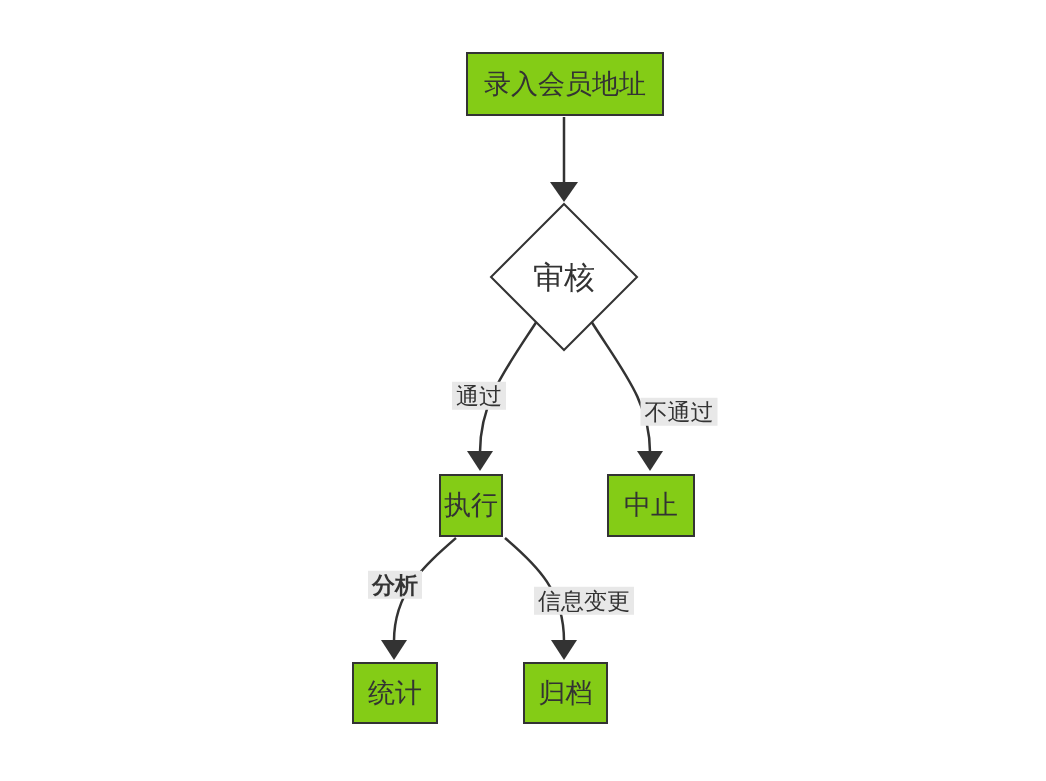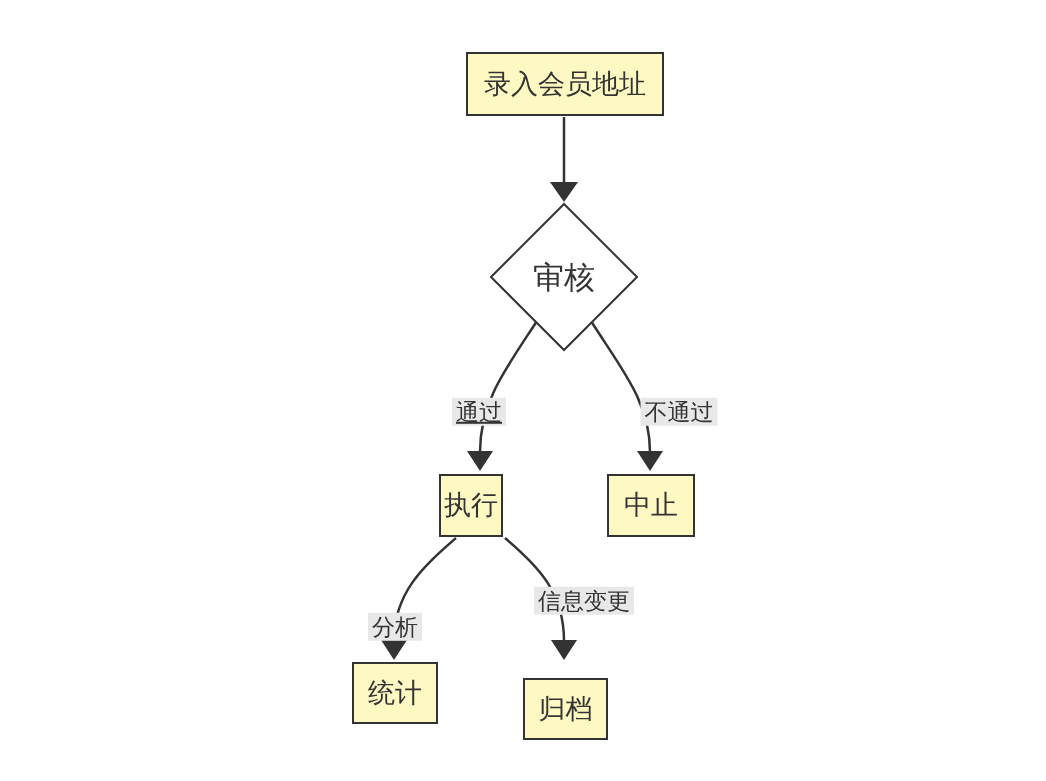--- a/index.html
+++ b/index.html
@@ -31,21 +31,21 @@
   }
   .diamond-shape {
     fill: #ffffff;
     stroke: #333333;
     stroke-width: 2;
   }
   .node {
     position: absolute;
     box-sizing: border-box;
     border: 2px solid #333333;
-    background: #fef9c3;
+    background: #84cc16;
     color: #333333;
     display: flex;
     align-items: center;
     justify-content: center;
     font-size: 27px;
     line-height: 1;
     white-space: nowrap;
   }
   .diamond-text {
     position: absolute;
@@ -108,22 +108,22 @@
   </div>
 
   <div class="node" style="left:352px; top:662px; width:86px; height:62px;">
     <span>统计</span>
   </div>
 
   <div class="node" style="left:607px; top:474px; width:88px; height:63px;">
     <span>中止</span>
   </div>
 
-  <div class="node" style="left:523px; top:662px; width:85px; height:62px;margin-top:16px;">
+  <div class="node" style="left:523px; top:662px; width:85px; height:62px;">
     <span>归档</span>
   </div>
 
-  <div class="edge-label" style="left:479px; top:412px;text-decoration:underline;">通过</div>
+  <div class="edge-label" style="left:479px; top:396px;">通过</div>
   <div class="edge-label" style="left:643px; top:412px;margin-left:36px;">不通过</div>
-  <div class="edge-label" style="left:395px; top:627px;">分析</div>
+  <div class="edge-label" style="left:395px; top:585px;font-weight:bold;">分析</div>
   <div class="edge-label" style="left:584px; top:601px;">信息变更</div>
 
 </div>
 
 </body></html>

